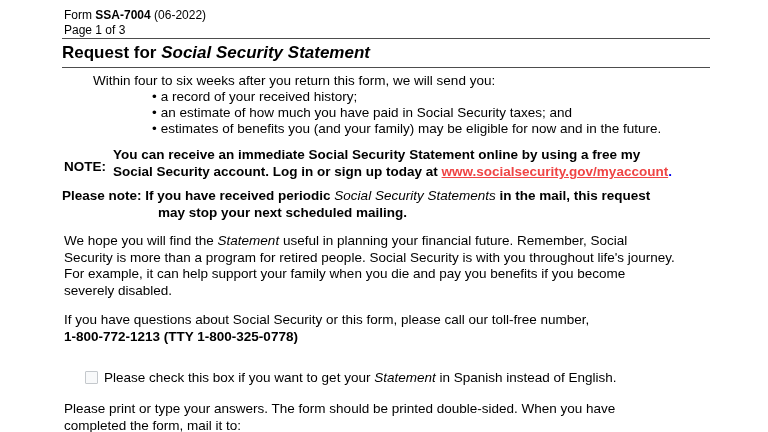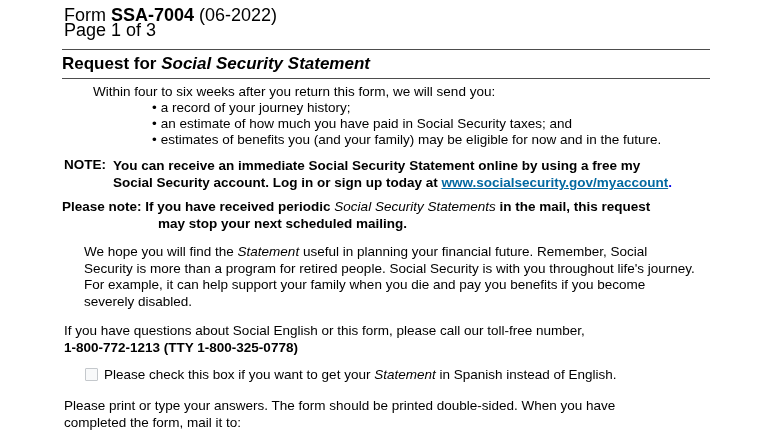--- a/index.html
+++ b/index.html
@@ -7,53 +7,53 @@
   body {
     background: #ffffff;
     color: #000000;
     font-family: "Liberation Sans", "DejaVu Sans", sans-serif;
     font-size: 13.5px;
   }
   .page { position: relative; width: 768px; height: 432px; background: #fff; }
   .content { position: absolute; left: 62px; top: 0; width: 648px; }
 
   
-  .hdr { padding: 8px 0 12px 2px; border-bottom: 1px solid #4d4d4d; font-size: 18px; }
+  .hdr { padding: 8px 0 1px 2px; border-bottom: 1px solid #4d4d4d; font-size: 12px; }
   .hdr-row { display: flex; justify-content: space-between; line-height: 14.5px; white-space: nowrap; }
   .b { font-weight: bold; }
   .i { font-style: italic; }
   .bi { font-weight: normal; font-style: italic; }
 
   
   .title-band { padding: 3px 0 4px 0; border-bottom: 1px solid #4d4d4d; }
   .title-band h1 { font-size: 17px; font-weight: bold; line-height: 21px; display: inline; }
 
   .line { white-space: nowrap; line-height: 17px; }
 
   .intro { margin-top: 4px; padding-left: 2px; margin-left: 29px; }
   .bullets { padding-left: 59px; }
   .bullets .line { line-height: 16px; }
   .bullet-glyph { margin-right: 4px; }
 
   .hang { position: relative; margin-top: 9px; font-weight: bold; }
-  .hang .hang-label { position: absolute; left: 2px; top: 0; }
+  .hang .hang-label { position: absolute; left: 2px; top: 13px; }
   .note-body { padding-left: 51px; }
   .pn { margin-top: 7px; }
   .pn-line2 { padding-left: 96px; }
   .pn .hang-label { position: static; margin-top: 43px; }
 
-  a.form-link { color: #0369a1; text-decoration: underline; font-weight: bold; cursor: pointer; }
+  a.form-link { color: #ef4444; text-decoration: underline; font-weight: bold; cursor: pointer; }
   .link-period { color: #0000EE; }
 
-  .hope { margin-top: 12px; padding-left: 2px; margin-left: 20px; }
+  .hope { margin-top: 12px; padding-left: 2px; }
   .hope .line { line-height: 16.5px; }
 
   .questions { margin-top: 12px; padding-left: 2px; }
 
-  .cb-row { margin-top: 10px; padding-left: 23px; display: flex; align-items: center; line-height: 17px; white-space: nowrap; }
+  .cb-row { margin-top: 24px; padding-left: 23px; display: flex; align-items: center; line-height: 17px; white-space: nowrap; }
   .checkbox {
     width: 13px; height: 13px; flex: 0 0 13px;
     border: 1px solid #c4c8cc; background: #f8f9fa; border-radius: 1px;
     margin-right: 6px; display: inline-block; cursor: pointer;
   }
 
   .instructions { margin-top: 14px; padding-left: 2px; }
 </style>
 </head>
 <body>
@@ -71,21 +71,21 @@
       </div>
     </header>
 
     <div class="title-band">
       <h1><span>Request for </span><span class="i">Social Security Statement</span></h1>
     </div>
 
     <div class="intro">
       <div class="line">Within four to six weeks after you return this form, we will send you:</div>
       <div class="bullets">
-        <div class="line"><span class="bullet-glyph">•</span><span>a record of your journey history;</span></div>
+        <div class="line"><span class="bullet-glyph">•</span><span>a record of your received history;</span></div>
         <div class="line"><span class="bullet-glyph">•</span><span>an estimate of how much you have paid in Social Security taxes; and</span></div>
         <div class="line"><span class="bullet-glyph">•</span><span>estimates of benefits you (and your family) may be eligible for now and in the future.</span></div>
       </div>
     </div>
 
     <div class="hang">
       <span class="hang-label">NOTE:</span>
       <div class="note-body">
         <div class="line">You can receive an immediate Social Security Statement online by using a free my</div>
         <div class="line"><span>Social Security account. Log in or sign up today at </span><a class="form-link">www.socialsecurity.gov/myaccount</a><span class="link-period">.</span></div>
@@ -98,21 +98,21 @@
     </div>
 
     <div class="hope">
       <div class="line"><span>We hope you will find the </span><span class="i">Statement</span><span> useful in planning your financial future. Remember, Social</span></div>
       <div class="line">Security is more than a program for retired people. Social Security is with you throughout life's journey.</div>
       <div class="line">For example, it can help support your family when you die and pay you benefits if you become</div>
       <div class="line">severely disabled.</div>
     </div>
 
     <div class="questions">
-      <div class="line">If you have questions about Social English or this form, please call our toll-free number,</div>
+      <div class="line">If you have questions about Social Security or this form, please call our toll-free number,</div>
       <div class="line b">1-800-772-1213 (TTY 1-800-325-0778)</div>
     </div>
 
     <div class="cb-row">
       <span class="checkbox"></span>
       <span><span>Please check this box if you want to get your </span><span class="i">Statement</span><span> in Spanish instead of English.</span></span>
     </div>
 
     <div class="instructions">
       <div class="line">Please print or type your answers. The form should be printed double-sided. When you have</div>

